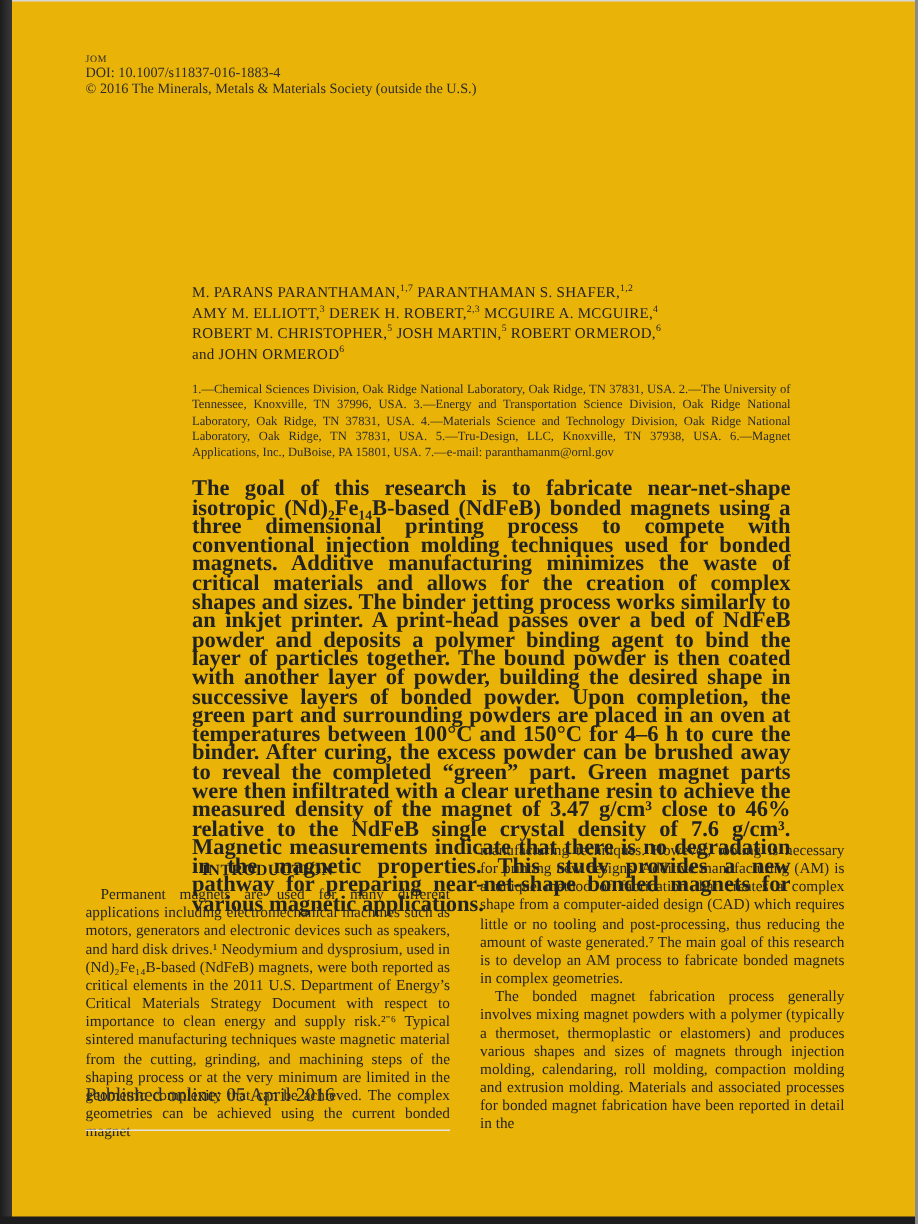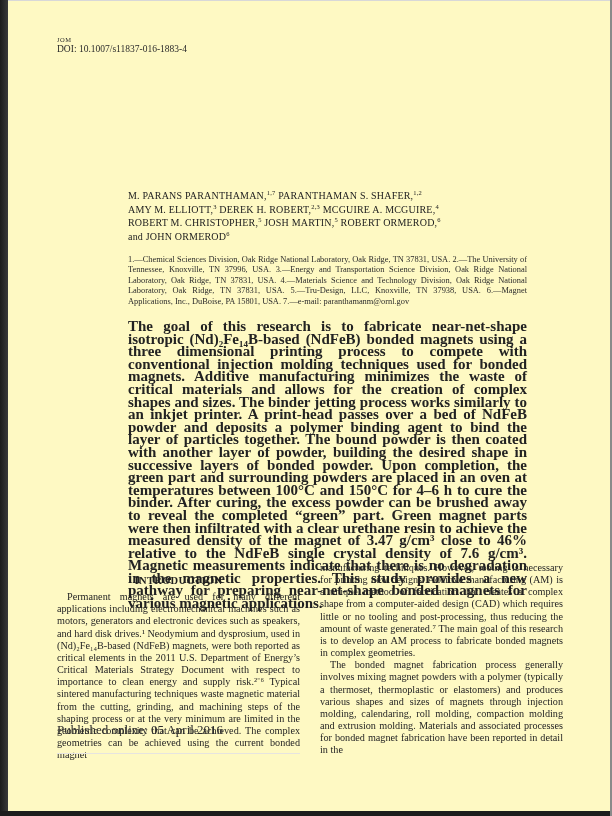--- a/index.html
+++ b/index.html
@@ -2,21 +2,21 @@
 <html><head>
 <meta charset="utf-8">
 <style>
   * { margin: 0; padding: 0; box-sizing: border-box; }
   html, body { width: 612px; height: 816px; }
   body { font-family: "Liberation Serif", serif; background: #e9e9e9; }
 
   .page {
     position: relative;
     width: 612px; height: 816px;
-    background: #fef9c3;
+    background: #eab308;
     overflow: hidden;
   }
   
   .edge-left   { position: absolute; left: 0; top: 0; width: 8px; height: 816px; background: linear-gradient(to right,#1c1c1c,#3a3a3a); }
   .edge-bottom { position: absolute; left: 0; bottom: 0; width: 612px; height: 5px; background: #1d1d1d; }
   .edge-right  { position: absolute; right: 0; top: 0; width: 2px; height: 816px; background: #8a8a8a; }
   .edge-top    { position: absolute; left: 0; top: 0; width: 612px; height: 1px; background: #d8d8d8; }
 
   .hdr { position: absolute; left: 57px; top: 36px; color: #2b2b2b; }
   .hdr .journal { font-size: 6.5px; letter-spacing: 0.5px; }
@@ -77,20 +77,21 @@
 
 <div class="page">
   <div class="edge-top"></div>
   <div class="edge-left"></div>
   <div class="edge-bottom"></div>
   <div class="edge-right"></div>
 
   <div class="hdr">
     <div class="journal">JOM</div>
     <div class="doi">DOI: 10.1007/s11837-016-1883-4</div>
+    <div class="copyright">© 2016 The Minerals, Metals &amp; Materials Society (outside the U.S.)</div>
   </div>
 
 
 
   <div class="authors">
       <div><span>M. PARANS PARANTHAMAN,</span><sup>1,7</sup><span> PARANTHAMAN S. SHAFER,</span><sup>1,2</sup></div>
       <div><span>AMY M. ELLIOTT,</span><sup>3</sup><span> DEREK H. ROBERT,</span><sup>2,3</sup><span> MCGUIRE A. MCGUIRE,</span><sup>4</sup></div>
       <div><span>ROBERT M. CHRISTOPHER,</span><sup>5</sup><span> JOSH MARTIN,</span><sup>5</sup><span> ROBERT ORMEROD,</span><sup>6</sup></div>
       <div><span>and JOHN ORMEROD</span><sup>6</sup></div>
     </div>

